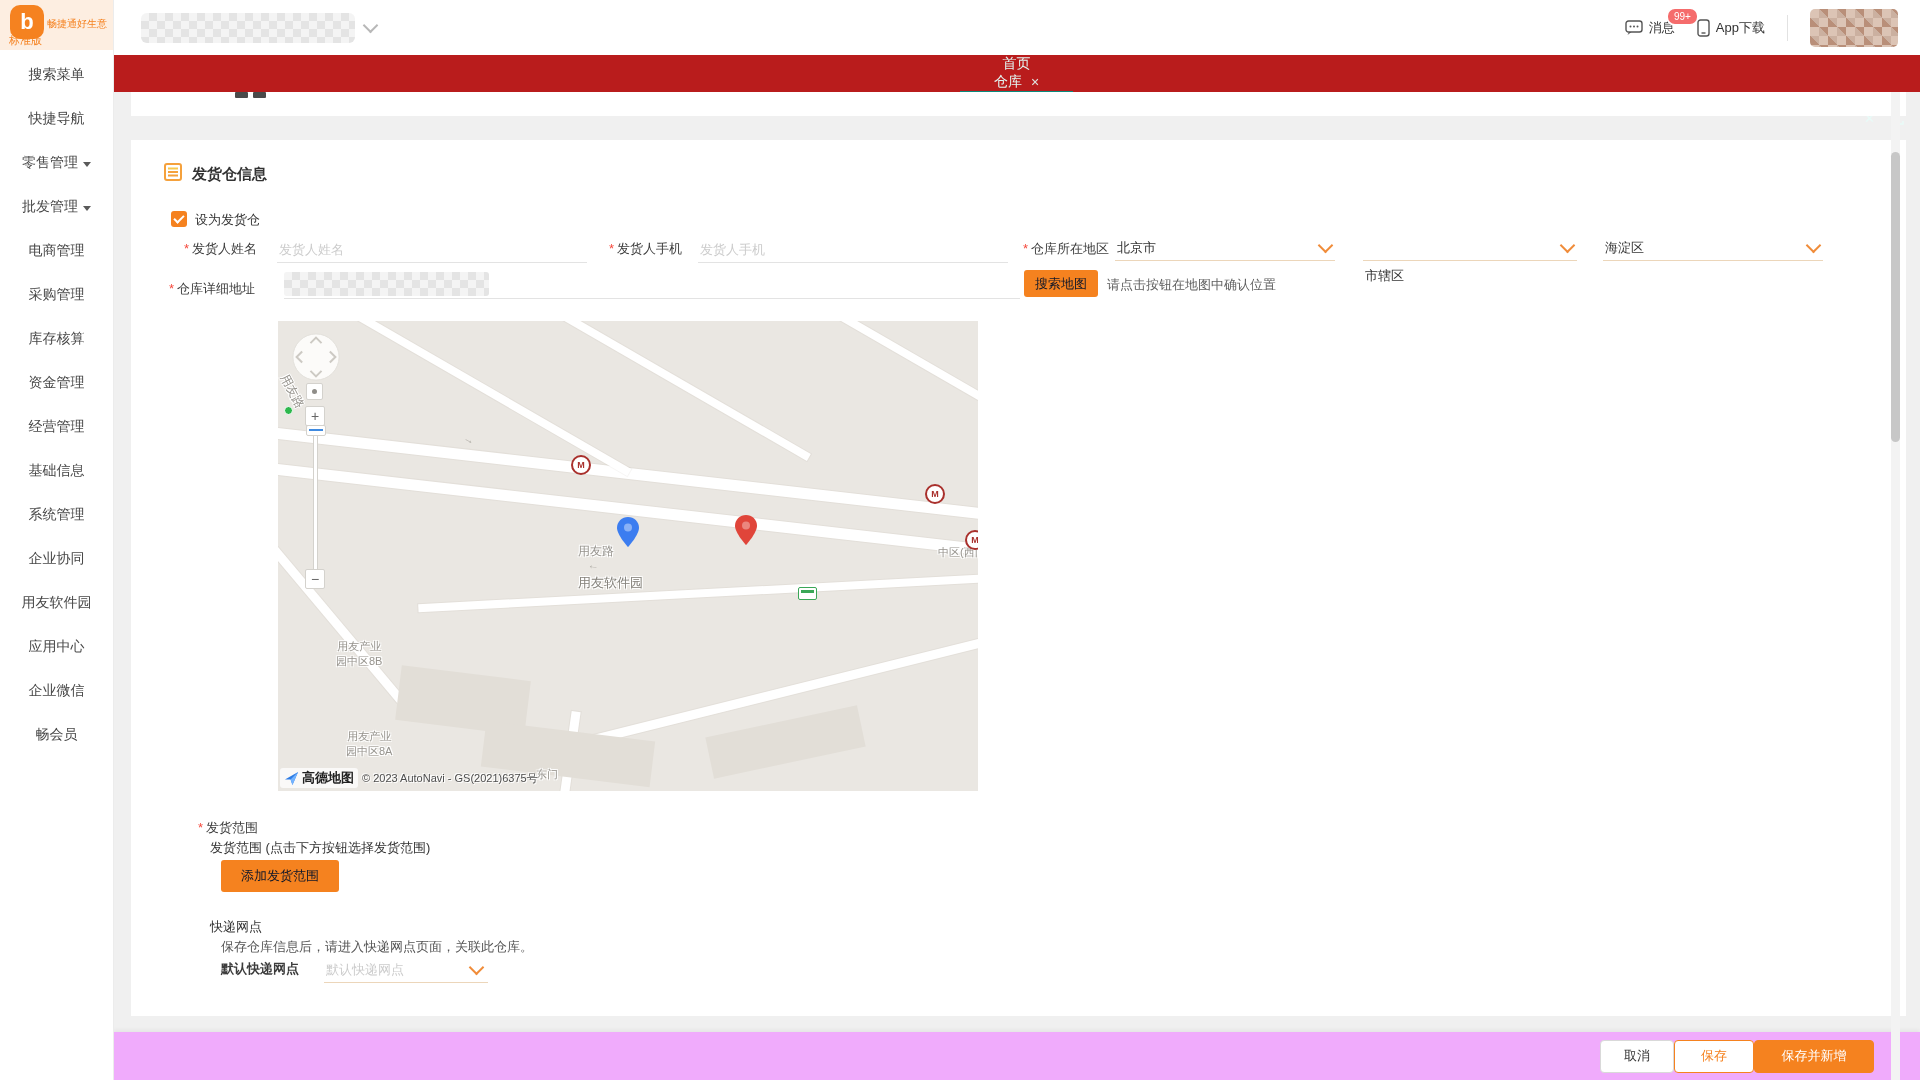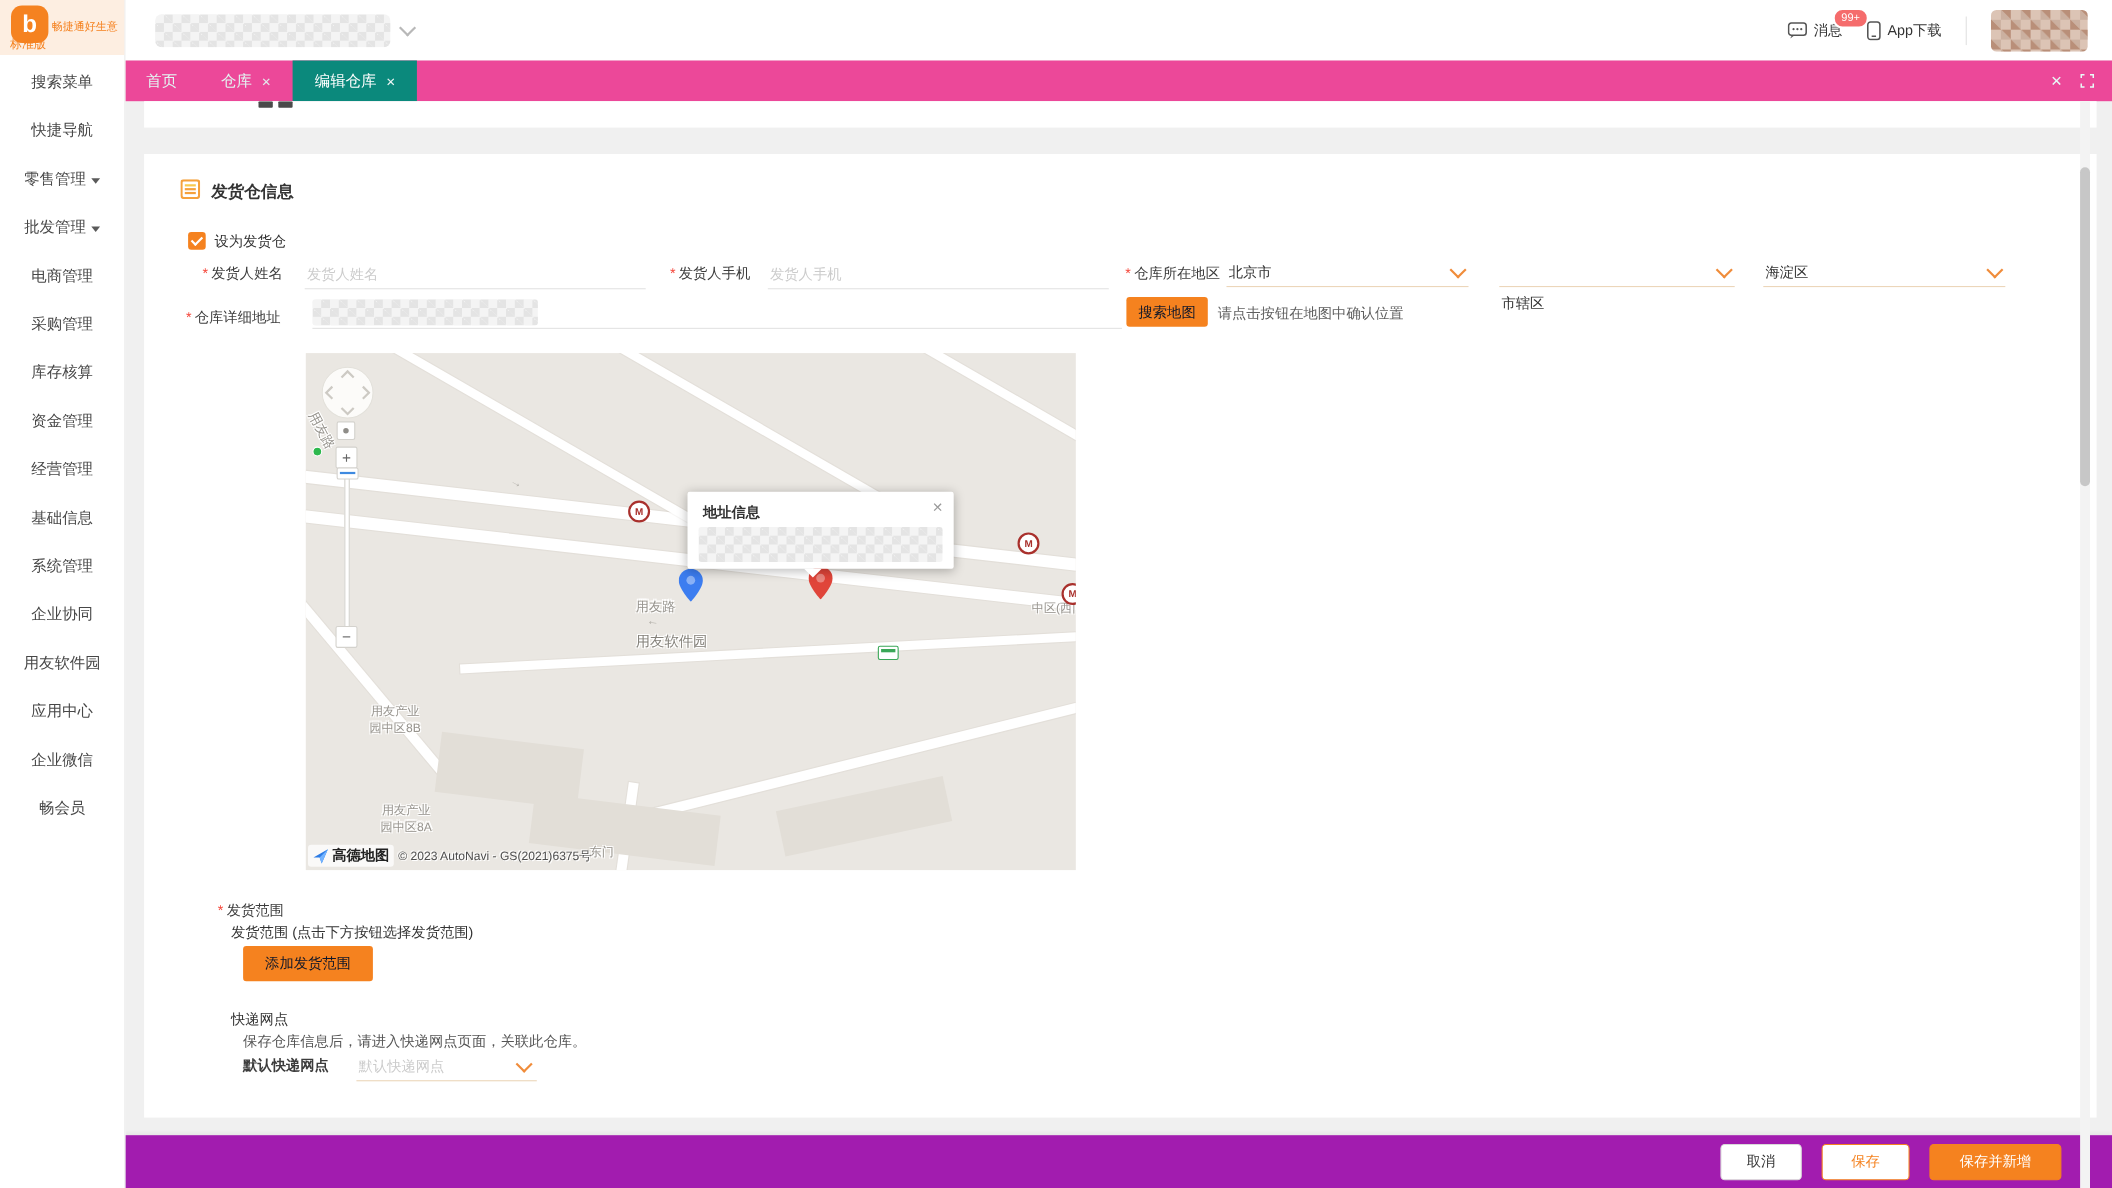--- a/index.html
+++ b/index.html
@@ -23,21 +23,21 @@
   .mosaic-avatar{background-color:#dcc4b5;background-image:linear-gradient(45deg,#b98f79 25%,transparent 25%,transparent 75%,#b98f79 75%),linear-gradient(45deg,#cbb0a0 25%,transparent 25%,transparent 75%,#cbb0a0 75%);background-size:18px 18px;background-position:0 0,9px 9px;}
   .chev{display:inline-block;width:9px;height:9px;border-right:2px solid #f08c3a;border-bottom:2px solid #f08c3a;transform:rotate(45deg);}
   .chev-gray{border-color:#b8b8b8;}
   .hright{position:absolute;right:22px;top:0;height:55px;display:flex;align-items:center;gap:22px;}
   .hitem{position:relative;display:flex;align-items:center;gap:6px;font-size:13px;color:#333;cursor:pointer;}
   .badge{position:absolute;top:-12px;right:-24px;background:#f56c6c;color:#fff;font-size:10px;padding:2px 6px;border-radius:9px;border:2px solid #fff;}
   .vdiv{width:1px;height:26px;background:#e2e2e2;}
   .avatar{width:88px;height:38px;border-radius:5px;}
 
   
-  .tabbar{position:absolute;left:113px;top:55px;width:1807px;height:37px;background:#ec4899;display:flex;align-items:center;}
+  .tabbar{position:absolute;left:113px;top:55px;width:1807px;height:37px;background:#b91c1c;display:flex;align-items:center;flex-direction:column;}
   .tab{display:flex;align-items:center;gap:9px;padding:0 20px;height:37px;color:#e3f7f3;font-size:14px;cursor:pointer;}
   .tab.active{background:#0b897c;color:#fff;}
   .tab-x::before{content:"×";font-size:14px;opacity:.92;}
   .tabbar-right{margin-left:auto;display:flex;align-items:center;gap:16px;padding-right:16px;color:#e8fbf8;}
   .bar-x::before{content:"✕";font-size:13px;}
 
   
   .strip{position:absolute;left:131px;top:92px;width:1775px;height:24px;background:#fff;overflow:hidden;}
   .clip-block{position:absolute;top:0;width:13px;height:6px;background:#4a4a4a;border-radius:1px;}
   .panel{position:absolute;left:131px;top:140px;width:1775px;height:876px;background:#fff;}
@@ -70,21 +70,21 @@
   .popup-title{position:absolute;left:14px;top:10px;font-size:13px;font-weight:bold;color:#333;}
   .popup-x{position:absolute;right:10px;top:6px;color:#9a9a9a;font-size:16px;cursor:pointer;}
   .popup-x::before{content:"×";}
   .attr{position:absolute;left:2px;bottom:3px;display:flex;align-items:center;gap:4px;z-index:8;}
   .amap-logo{display:flex;align-items:center;gap:3px;background:rgba(255,255,255,.75);border-radius:3px;padding:1px 4px;}
   .amap-logo b{font-size:13px;color:#222;text-align:center;}
   .copyright{font-size:11px;color:#4d4d4d;text-shadow:1px 1px 0 #fff,-1px -1px 0 #fff;}
   .pin{position:absolute;z-index:5;}
 
   
-  .footer{position:absolute;left:113px;top:1032px;width:1807px;height:48px;background:#a21caf;box-shadow:0 -2px 4px rgba(0,0,0,.05);display:flex;align-items:center;justify-content:flex-end;gap:18px;padding-right:46px;box-sizing:border-box;z-index:20;}
+  .footer{position:absolute;left:113px;top:1032px;width:1807px;height:48px;background:#f0abfc;box-shadow:0 -2px 4px rgba(0,0,0,.05);display:flex;align-items:center;justify-content:flex-end;padding-right:46px;box-sizing:border-box;z-index:20;}
   .fbtn{height:33px;border-radius:4px;font-size:13px;font-family:inherit;cursor:pointer;}
   .fbtn.cancel{width:74px;background:#fff;border:1px solid #d9d9d9;color:#333;}
   .fbtn.save{width:80px;background:#fff;border:1px solid #f5821f;color:#f5821f;}
   .fbtn.savenew{width:120px;background:#f5821f;border:1px solid #f5821f;color:#fff;}
 
   .scrolltrack{position:absolute;left:1891px;top:92px;width:9px;height:988px;background:#f3f3f3;z-index:25;}
   .scrollthumb{position:absolute;left:0;top:60px;width:9px;height:290px;background:#c7c7c7;border-radius:5px;}
 </style>
 </head>
 <body>
@@ -294,25 +294,20 @@
 
       <svg class="pin" style="left:339px;top:196px;" width="22" height="30" viewBox="0 0 22 30">
         <path d="M11 0C5 0 0 4.7 0 10.7 0 18 11 30 11 30s11-12 11-19.3C22 4.7 17 0 11 0z" fill="#3c7df0"></path>
           <circle cx="11" cy="10.5" r="4" fill="rgba(255,255,255,.4)"></circle>
       </svg>
       <svg class="pin" style="left:457px;top:194px;" width="22" height="30" viewBox="0 0 22 30">
         <path d="M11 0C5 0 0 4.7 0 10.7 0 18 11 30 11 30s11-12 11-19.3C22 4.7 17 0 11 0z" fill="#e0453a"></path>
           <circle cx="11" cy="10.5" r="4" fill="rgba(255,255,255,.35)"></circle>
       </svg>
 
-      <div class="popup">
-        <div class="popup-title">地址信息</div>
-        <span class="popup-x"></span>
-        <div class="mosaic" style="position:absolute;left:10px;top:32px;width:222px;height:32px;border-radius:3px;"></div>
-      </div>
 
       <div class="attr">
         <div class="amap-logo">
           <svg width="15" height="15" viewBox="0 0 16 16">
               <path d="M1 9 L15 1 L9 15 L7 9 Z" fill="#2d7ce5"></path>
               <path d="M7 9 L15 1 L9 15 Z" fill="#73b3ff"></path>
             </svg>
           <b>高德地图</b>
         </div>
         <span class="copyright">© 2023 AutoNavi - GS(2021)6375号</span>

